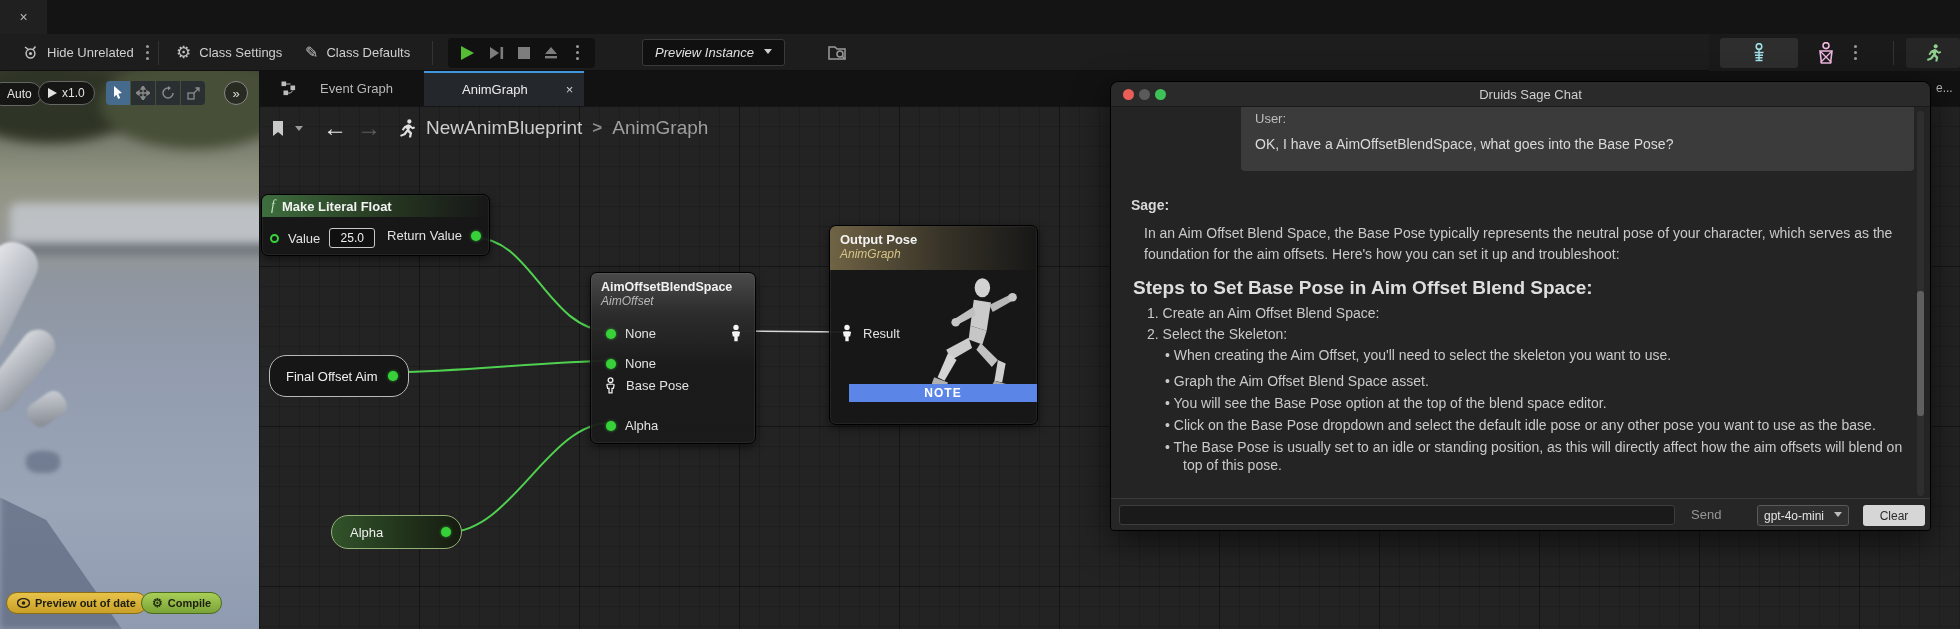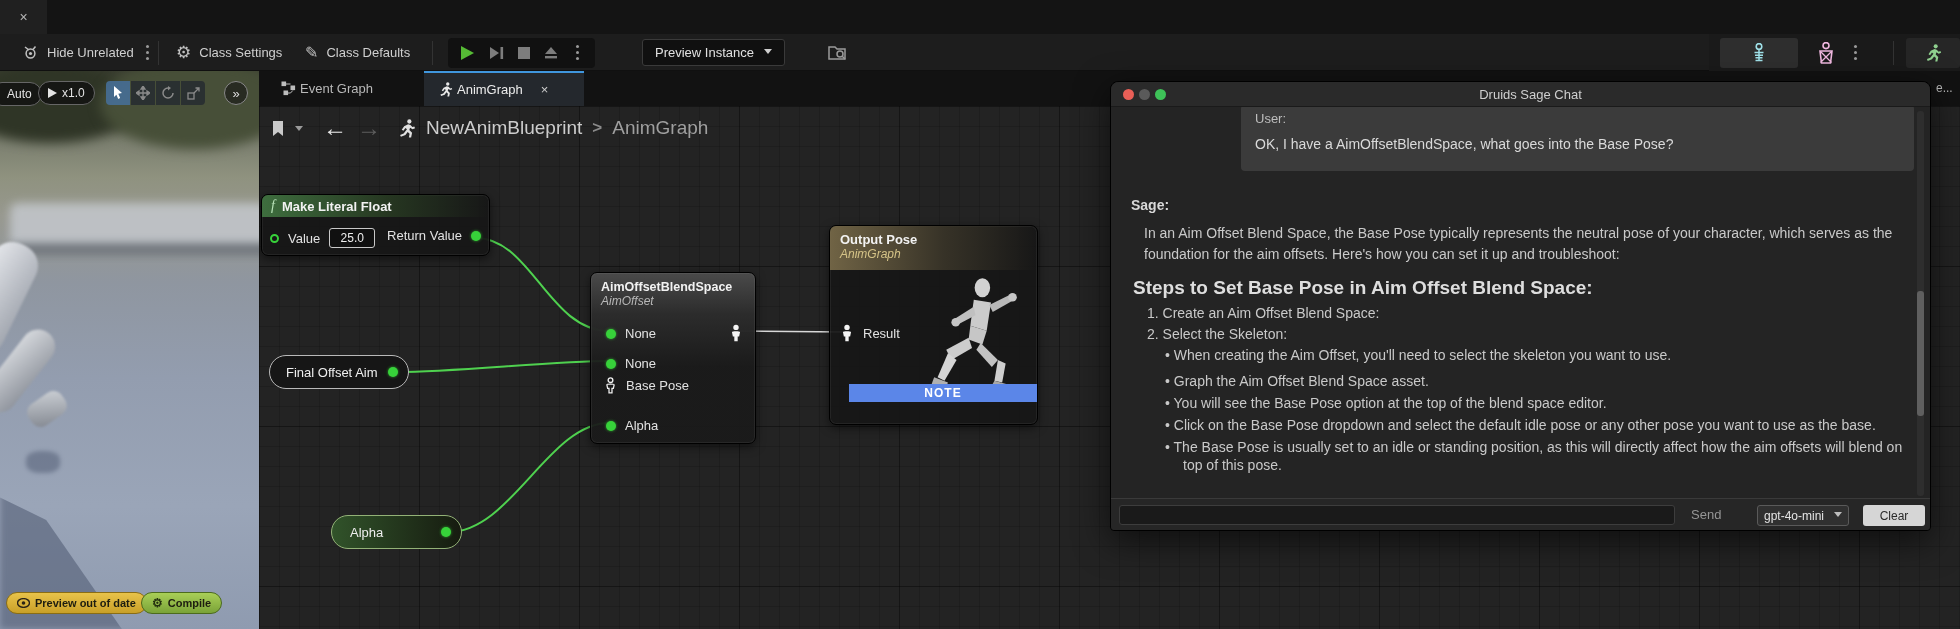--- a/index.html
+++ b/index.html
@@ -12,36 +12,36 @@
   #titlebar .tb-tab { left:0; top:0; width:47px; height:34px; background:#202020; color:#b5b5b5; font-size:14px; display:flex; align-items:center; justify-content:center; }
 
   
   #toolbar { left:0; top:34px; width:1709px; height:37px; background:#1d1d1d; border-bottom:1px solid #101010;padding-left:24px; }
   .tl-row { position:absolute; top:0; height:37px; display:flex; align-items:center; gap:8px; }
   .tl-label { color:#cfcfcf; font-size:13px; white-space:nowrap; }
   .tl-sep { width:1px; height:24px; background:#333; }
   .vdots { width:3px; height:3px; border-radius:50%; background:#9a9a9a; box-shadow:0 -6px 0 #9a9a9a, 0 6px 0 #9a9a9a; margin:0 4px; }
   .glyph { color:#c0c0c0; }
   .playgroup { display:flex; align-items:center; gap:14px; background:#111; border-radius:4px; padding:4px 12px; height:30px; }
-  .btn-dark { background:#101010; border:1px solid #3a3a3a; border-radius:3px; color:#e0e0e0; font-size:13px; display:flex; align-items:flex-start; gap:10px; padding:5px 12px; }
+  .btn-dark { background:#101010; border:1px solid #3a3a3a; border-radius:3px; color:#e0e0e0; font-size:13px; display:flex; align-items:flex-start; gap:10px; padding:5px 12px;font-style:italic; }
   .caret-down { width:0; height:0; border:4px solid transparent; border-top:5px solid #cfcfcf; margin-top:4px; }
   .icon-tile { background:#2e2e2e; border-radius:3px; display:flex; align-items:center; justify-content:center; }
 
   
   #viewport { left:0; top:71px; width:259px; height:558px; overflow:hidden;
     background:linear-gradient(180deg,#3a3d31 0%,#585c4a 5%,#7c8070 13%,#8f927f 19%,#97988f 26%,#8f96a0 38%,#939daf 55%,#9aa5b8 78%,#8f9bb0 100%); }
   .vp-blob { position:absolute; filter:blur(6px); border-radius:50%; }
   .vp-pill { position:absolute; display:flex; align-items:center; gap:5px; background:rgba(18,18,18,.85); border:1px solid #666; border-radius:13px; color:#e3e3e3; font-size:12px; padding:3px 9px; height:24px; }
   .vp-tool { width:24px; height:24px; display:flex; align-items:center; justify-content:center; background:rgba(38,42,48,.85); }
   .vp-bottom-btn { position:absolute; height:22px; border-radius:11px; display:flex; align-items:center; gap:5px; padding:0 10px; font-size:11px; font-weight:bold; color:#1d1d10; }
 
   
   #graphpanel { left:259px; top:71px; width:1701px; height:558px; background:#121212; }
   #tabstrip { position:absolute; left:0; top:0; width:1701px; height:35px; background:#121212; }
-  .tab { position:absolute; top:0; height:35px; display:flex; align-items:center; gap:4px; padding:0 14px; font-size:13px; color:#b8b8b8; }
+  .tab { position:absolute; top:0; height:35px; display:flex; align-items:center; gap:24px; padding:0 14px; font-size:13px; color:#b8b8b8; }
   .tab.active { background:#24282d; border-top:2px solid #4097de; color:#ececec; }
   #grapharea { position:absolute; left:0; top:35px; width:1701px; height:523px; overflow:hidden;
     background-color:#232323;
     background-image:
       linear-gradient(to right, rgba(0,0,0,.30) 1px, transparent 1px),
       linear-gradient(to bottom, rgba(0,0,0,.30) 1px, transparent 1px),
       linear-gradient(to right, rgba(0,0,0,.13) 1px, transparent 1px),
       linear-gradient(to bottom, rgba(0,0,0,.13) 1px, transparent 1px);
     background-size:160px 160px,160px 160px,20px 20px,20px 20px; }
   .crumb { position:absolute; top:8px; display:flex; align-items:center; color:#c9c9c9; }
@@ -289,21 +289,21 @@
           <span class="pin hollow"></span>
           <span>Value</span>
           <span style="display:inline-block;width:46px;height:20px;border:1px solid #c9c9c9;border-radius:3px;background:#101010;color:#eee;font-size:12px;text-align:center;line-height:19px;">25.0</span>
         </div>
         <div class="pin-row" style="right:8px;top:33px;">
           <span>Return Value</span>
           <span class="pin"></span>
         </div>
       </div>
 
-      <div class="pill-node" style="left:10px;top:249px;width:140px;height:34px;background:#161616;border:1px solid #b9b9b9;padding:0 10px 0 16px;justify-content:space-between;">
+      <div class="pill-node" style="left:10px;top:249px;width:140px;height:42px;background:#161616;border:1px solid #b9b9b9;padding:0 10px 0 16px;justify-content:space-between;">
         <span>Final Offset Aim</span>
         <span class="pin"></span>
       </div>
 
       <div class="node" style="left:331px;top:166px;width:166px;height:172px;background:linear-gradient(180deg,#4a4a4a,#2c2c2c 24%,rgba(26,26,26,.94) 55%);">
         <div class="abs" style="left:10px;top:7px;">
           <div class="node-title" style="font-size:12.5px;">AimOffsetBlendSpace</div>
           <div class="node-sub">AimOffset</div>
         </div>
         <div class="pin-row" style="left:15px;top:53px;">

